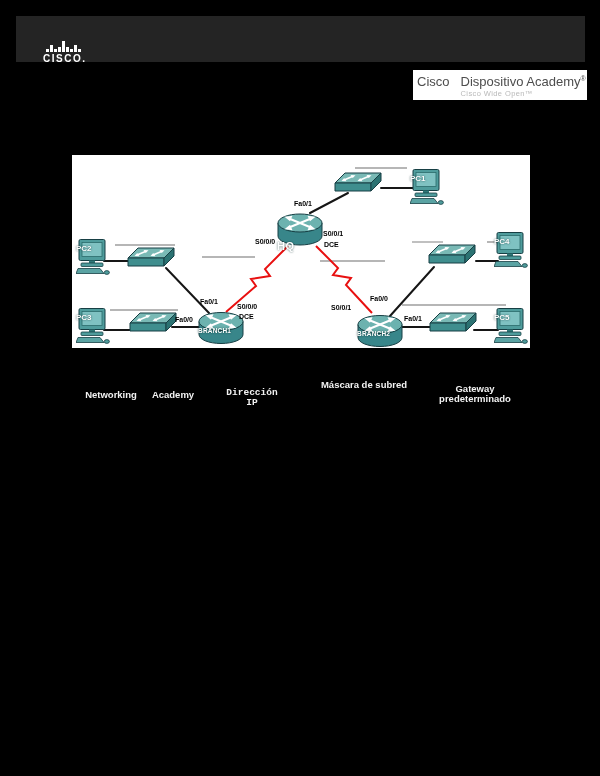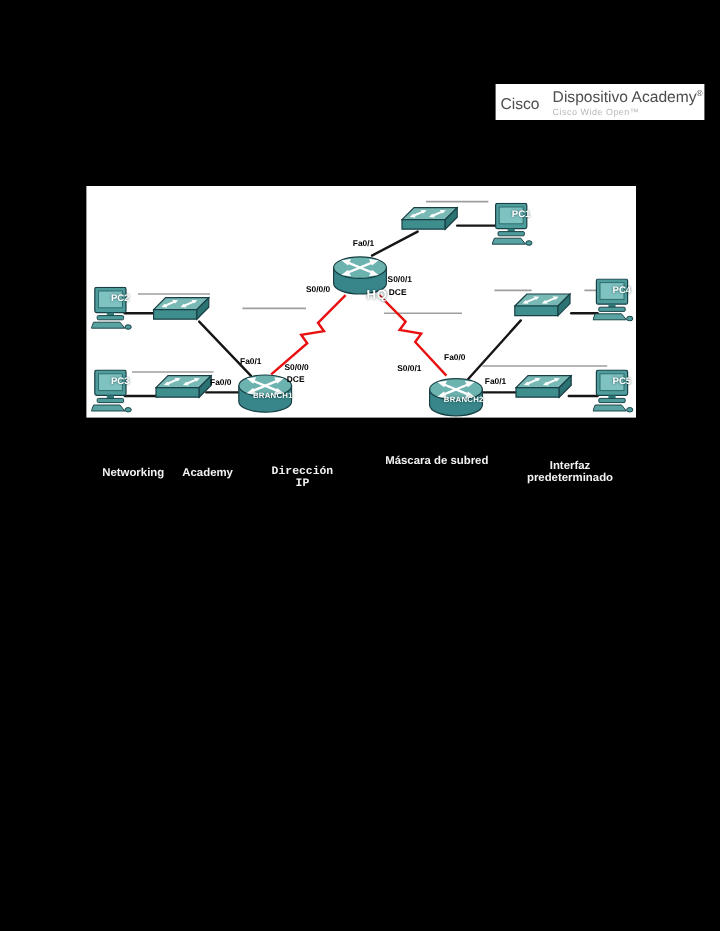--- a/index.html
+++ b/index.html
@@ -15,38 +15,38 @@
   }
   .cisco-logo { position:absolute; left:27px; top:25px; width:60px; }
   .cisco-bars { display:flex; align-items:flex-end; gap:1.5px; height:11px; padding-left:3px; }
   .cisco-bars span { display:block; width:2.5px; background:#fff; }
   .cisco-wordmark {
     color:#fff; font-size:10px; font-weight:bold; letter-spacing:1.5px; margin-top:1px;
   }
   
   .academy-box {
     position:absolute; left:413px; top:70px; width:174px; height:30px;
-    background:#fff; display:flex; align-items:center; padding:2px 3px;
+    background:#fff; display:flex; align-items:flex-start; padding:2px 3px;
   }
   .academy-brand { font-size:13px; color:#4d4d4d; padding:2px 5px 0 1px; white-space:nowrap; }
   .academy-divider { width:1px; background:#c4c4c4; margin:1px 0; }
   .academy-right { padding-left:6px; display:flex; flex-direction:column; }
   .academy-name { font-size:13px; color:#4d4d4d; white-space:nowrap; line-height:13px; }
   .academy-name sup { font-size:7px; }
   .academy-tagline { font-size:7.5px; color:#b9b9b9; letter-spacing:0.4px; margin-top:1px; }
   
   .diagram {
     position:absolute; left:72px; top:155px; width:458px; height:193px;
     background:#fff;
   }
   .links-svg { position:absolute; left:0; top:0; width:458px; height:193px; }
   .device { position:absolute; }
   .device svg.icon { display:block; }
   .device-label {
-    position:absolute; left:0; width:100%; text-align:right; color:#fff;
+    position:absolute; left:0; width:100%; text-align:left; color:#fff;
     font-weight:bold; text-shadow:0 0 2px rgba(0,40,40,.8); pointer-events:none;
   }
   .router-name  { top:30px; font-size:11px; letter-spacing:0.5px; }
   .branch-name  { top:19px; font-size:6.5px; letter-spacing:0.2px; }
   .pc-name      { top:5px; width:32px; font-size:8px; }
   .iface-label {
     position:absolute; font-size:7px; font-weight:bold; color:#000; white-space:nowrap;
   }
   
   .table-header-cell {
@@ -94,20 +94,36 @@
         <rect x="3" y="0.5" width="26" height="21" rx="1.5" fill="#4f9c9c" stroke="#173f44"></rect>
         <rect x="6" y="3.5" width="20" height="14" fill="#7fc2c2" stroke="#2b6b6b" stroke-width="0.8"></rect>
         <rect x="13" y="21.5" width="6" height="2.5" fill="#2f7878"></rect>
         <rect x="5" y="24" width="22" height="3.5" rx="1" fill="#4f9c9c" stroke="#173f44" stroke-width="0.8"></rect>
         <polygon points="2,29.5 24,29.5 28,34.5 0,34.5" fill="#5aa3a3" stroke="#173f44" stroke-width="0.8"></polygon>
         <ellipse cx="30.8" cy="33.5" rx="2.6" ry="1.9" fill="#4f9c9c" stroke="#173f44" stroke-width="0.8"></ellipse>
       </symbol>
     </defs>
   </svg>
 
+  <div class="header-bar">
+    <div class="cisco-logo">
+      <div class="cisco-bars">
+        <span style="height:3px"></span>
+          <span style="height:7px"></span>
+          <span style="height:3px"></span>
+        <span style="height:5px"></span>
+          <span style="height:11px"></span>
+          <span style="height:5px"></span>
+        <span style="height:3px"></span>
+          <span style="height:7px"></span>
+          <span style="height:3px"></span>
+      </div>
+      <div class="cisco-wordmark">CISCO.</div>
+    </div>
+  </div>
 
   <div class="academy-box">
     <div class="academy-brand">Cisco</div>
     <div class="academy-divider"></div>
     <div class="academy-right">
       <div class="academy-name"><span>Dispositivo Academy</span><sup>®</sup></div>
       <div class="academy-tagline">Cisco Wide Open™</div>
     </div>
   </div>
 
@@ -232,16 +248,16 @@
     <span class="iface-label" style="left:259px; top:149px;">S0/0/1</span>
     <span class="iface-label" style="left:298px; top:140px;">Fa0/0</span>
     <span class="iface-label" style="left:332px; top:160px;">Fa0/1</span>
   </div>
 
   <div>
     <div class="table-header-cell" style="left:80px;  top:390px; width:62px;">Networking</div>
     <div class="table-header-cell" style="left:146px; top:390px; width:54px;">Academy</div>
     <div class="table-header-cell" style="left:218px; top:388px; width:68px;font-family:Liberation Mono, monospace;">Dirección IP</div>
     <div class="table-header-cell" style="left:314px; top:380px; width:100px;">Máscara de subred</div>
-    <div class="table-header-cell" style="left:428px; top:384px; width:94px;">Interfaz predeterminado</div>
+    <div class="table-header-cell" style="left:428px; top:384px; width:94px;">Gateway predeterminado</div>
   </div>
 
 </div>
 
 </body></html>

